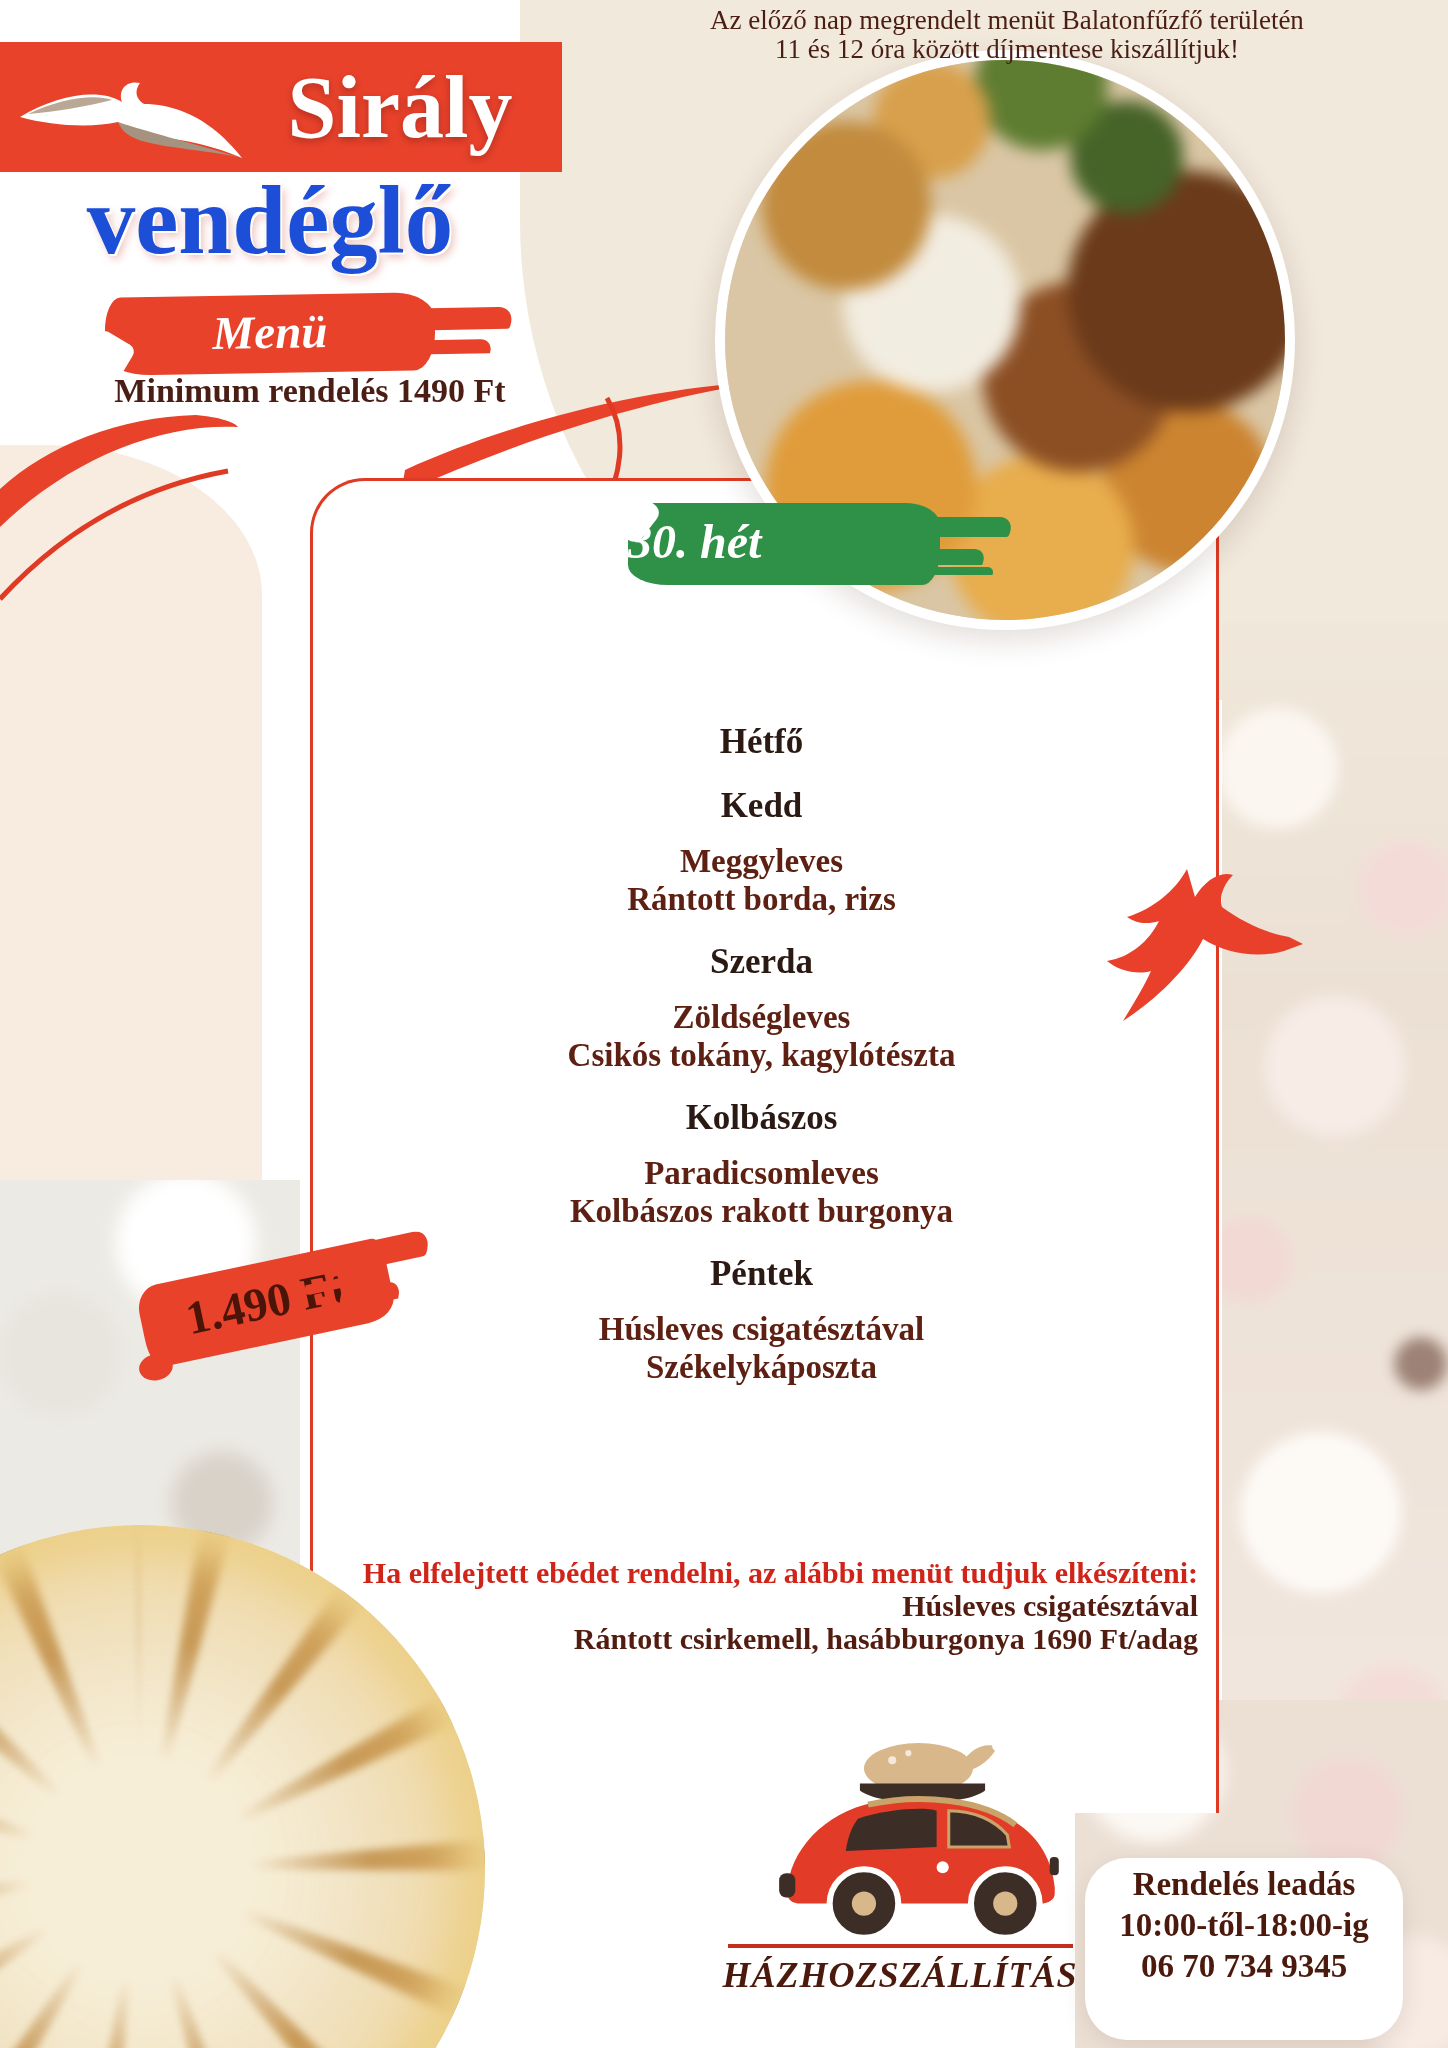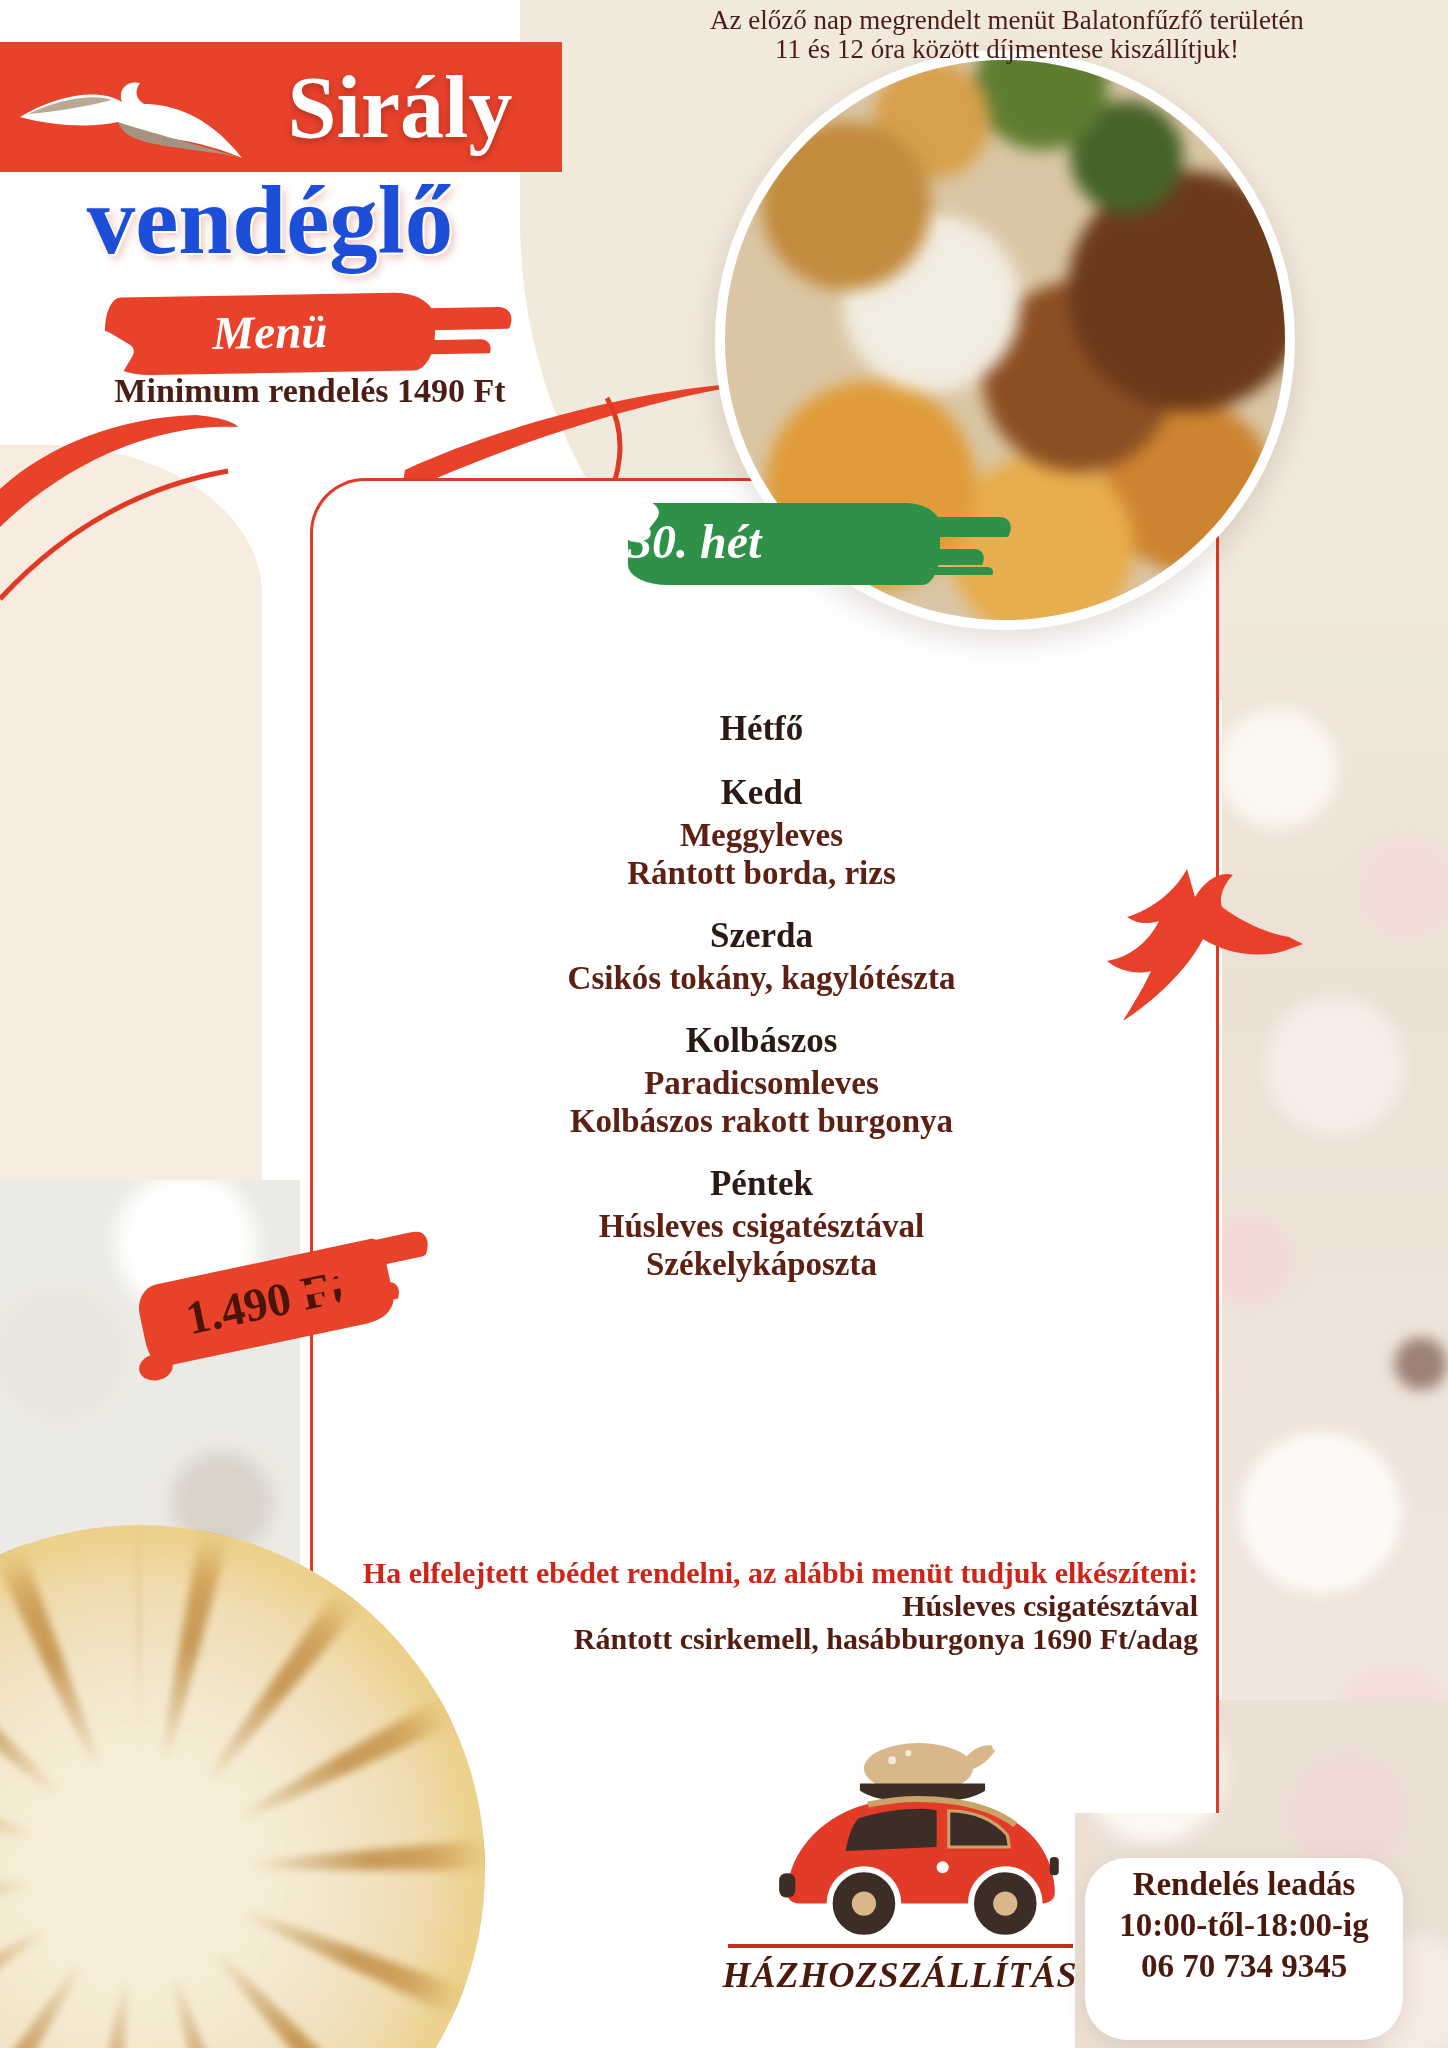--- a/index.html
+++ b/index.html
@@ -94,21 +94,21 @@
       border-radius:4px 16px 2px 12px;transform:skewX(-20deg);
       box-shadow:-14px 30px 0 -2px #2f9147, 4px 44px 0 -6px #2f9147;}
   .week-brush::before{content:"";position:absolute;left:-18px;top:-10px;width:44px;height:44px;background:#ffffff;
       transform:rotate(38deg);border-radius:10px;}
   .week-brush span{position:absolute;inset:0;color:#fff;font-size:48px;font-style:italic;font-weight:bold;
       text-align:left;line-height:78px;}
 
   
   .day-list{left:313px;top:706px;width:897px;z-index:4;text-align:center;}
   .day-block{margin-bottom:24px;}
-  .day-name{font-size:35px;line-height:40px;font-weight:bold;color:#2b1a13;margin:3px;}
+  .day-name{font-size:35px;line-height:40px;font-weight:bold;color:#2b1a13;margin:16px;}
   .day-item{font-size:33px;line-height:38px;font-weight:bold;color:#5e2012;margin:0;}
 
   
   .price-brush{left:140px;top:1262px;width:252px;height:82px;background:#e8422b;z-index:7;
       transform:rotate(-12deg);border-radius:22px 10px 30px 12px / 26px 18px 22px 30px;}
   .price-brush::after{content:"";position:absolute;right:-46px;top:2px;width:70px;height:26px;background:#e8422b;
       border-radius:6px 20px 4px 16px;transform:skewX(-24deg);
       box-shadow:-16px 40px 0 -4px #e8422b, -60px 22px 0 -8px #e8422b;}
   .price-brush::before{content:"";position:absolute;left:-12px;bottom:-12px;width:34px;height:26px;background:#e8422b;
       border-radius:50%;}
@@ -197,20 +197,21 @@
   <div class="day-block">
     <p class="day-name">Hétfő</p>
   </div>
   <div class="day-block">
     <p class="day-name">Kedd</p>
     <p class="day-item">Meggyleves</p>
     <p class="day-item">Rántott borda, rizs</p>
   </div>
   <div class="day-block">
     <p class="day-name">Szerda</p>
+    <p class="day-item">Zöldségleves</p>
     <p class="day-item">Csikós tokány, kagylótészta</p>
   </div>
   <div class="day-block">
     <p class="day-name">Kolbászos</p>
     <p class="day-item">Paradicsomleves</p>
     <p class="day-item">Kolbászos rakott burgonya</p>
   </div>
   <div class="day-block">
     <p class="day-name">Péntek</p>
     <p class="day-item">Húsleves csigatésztával</p>

